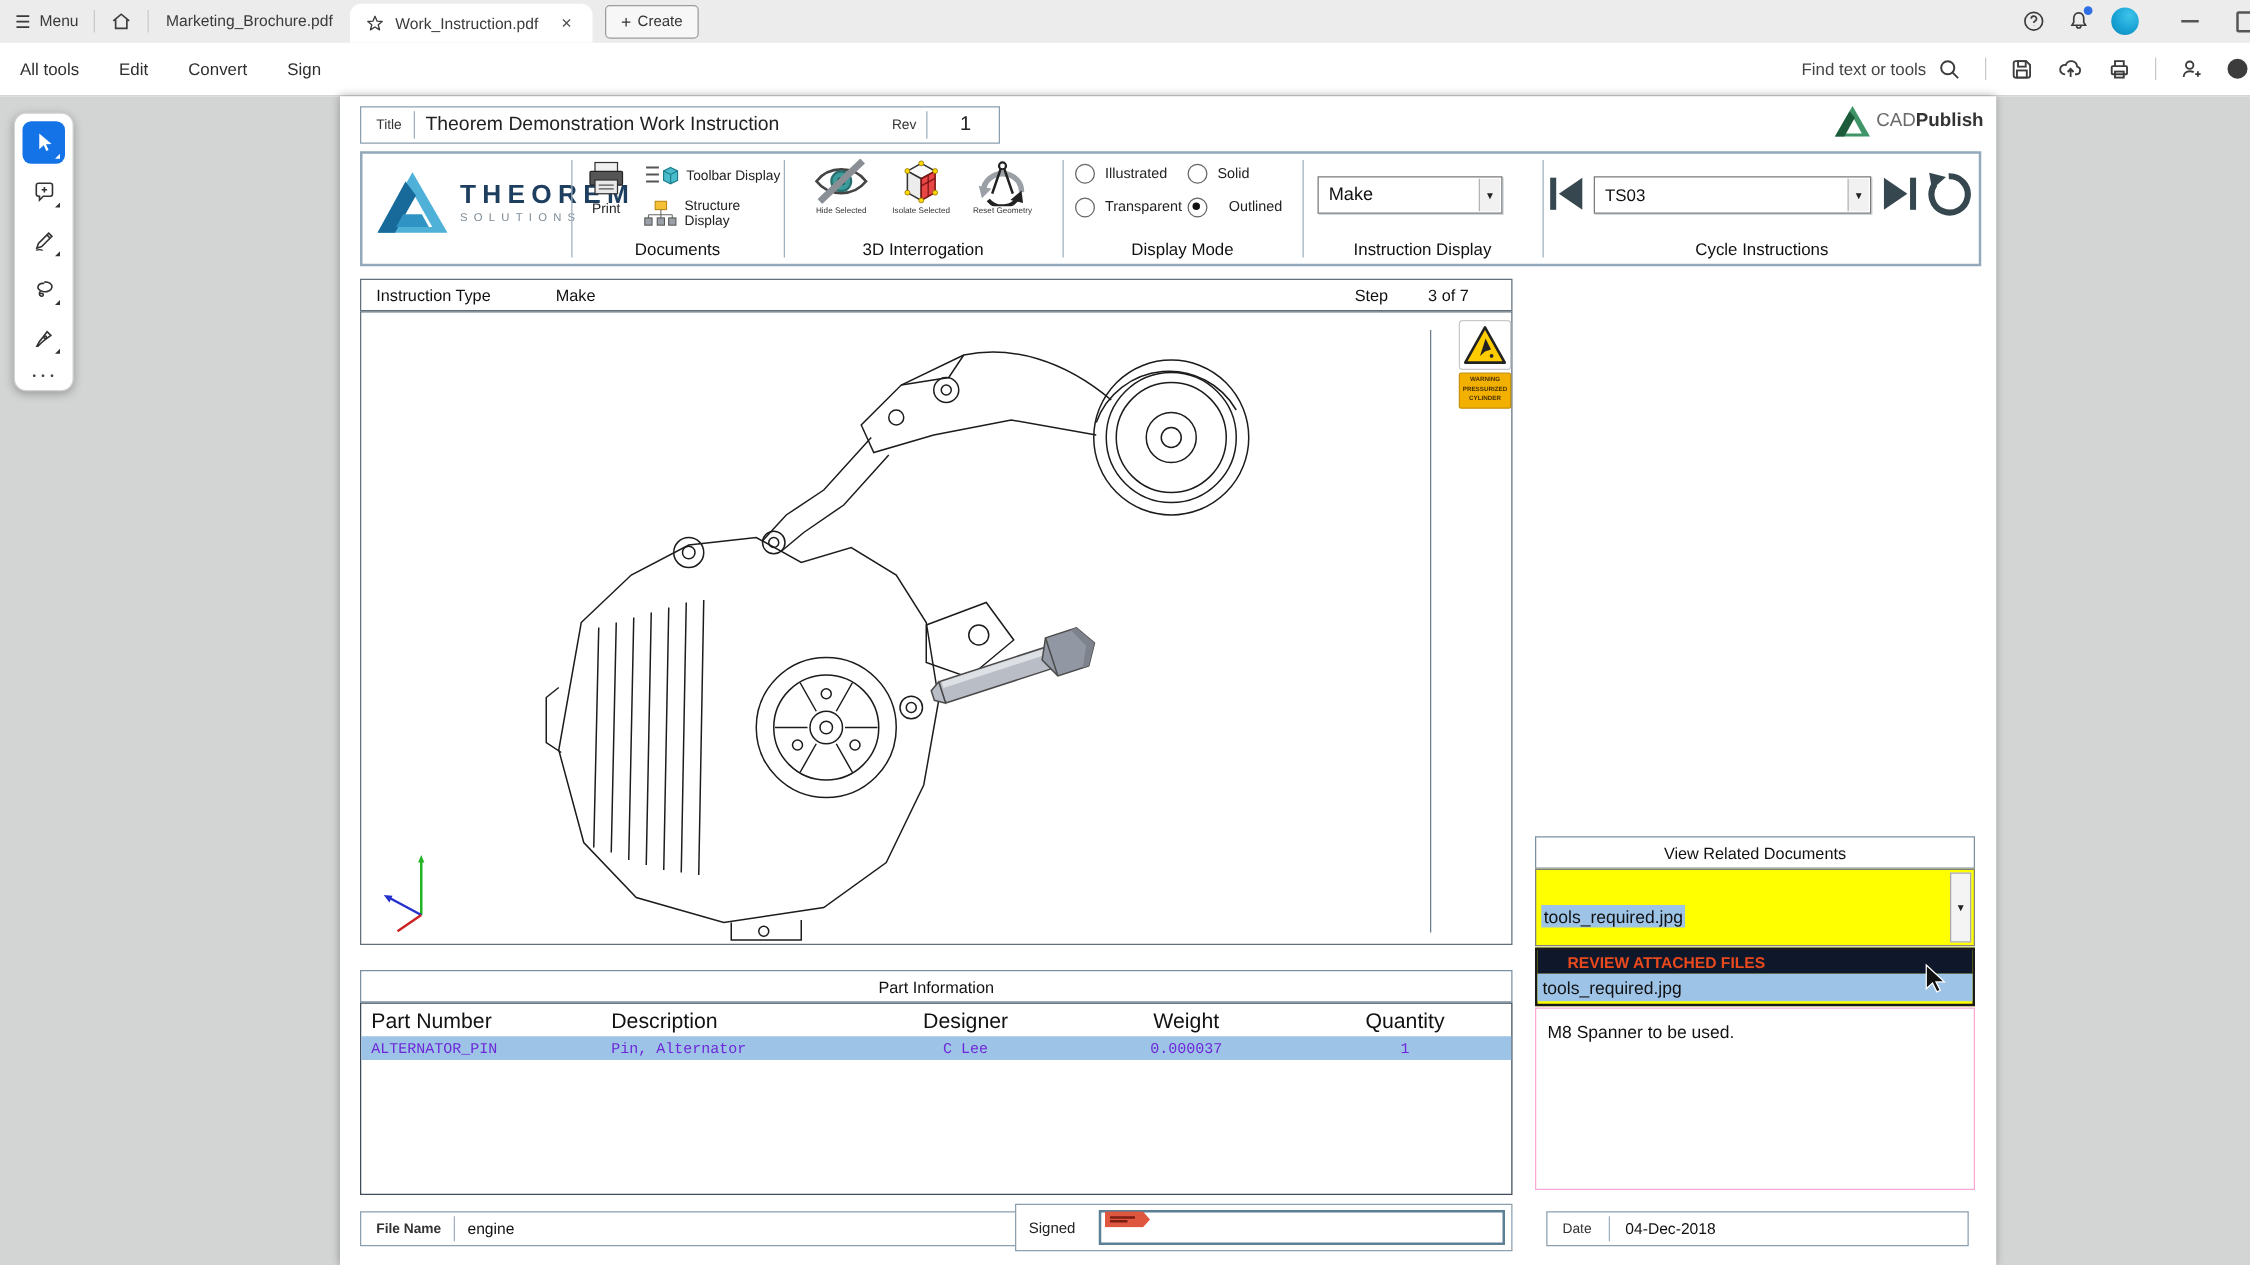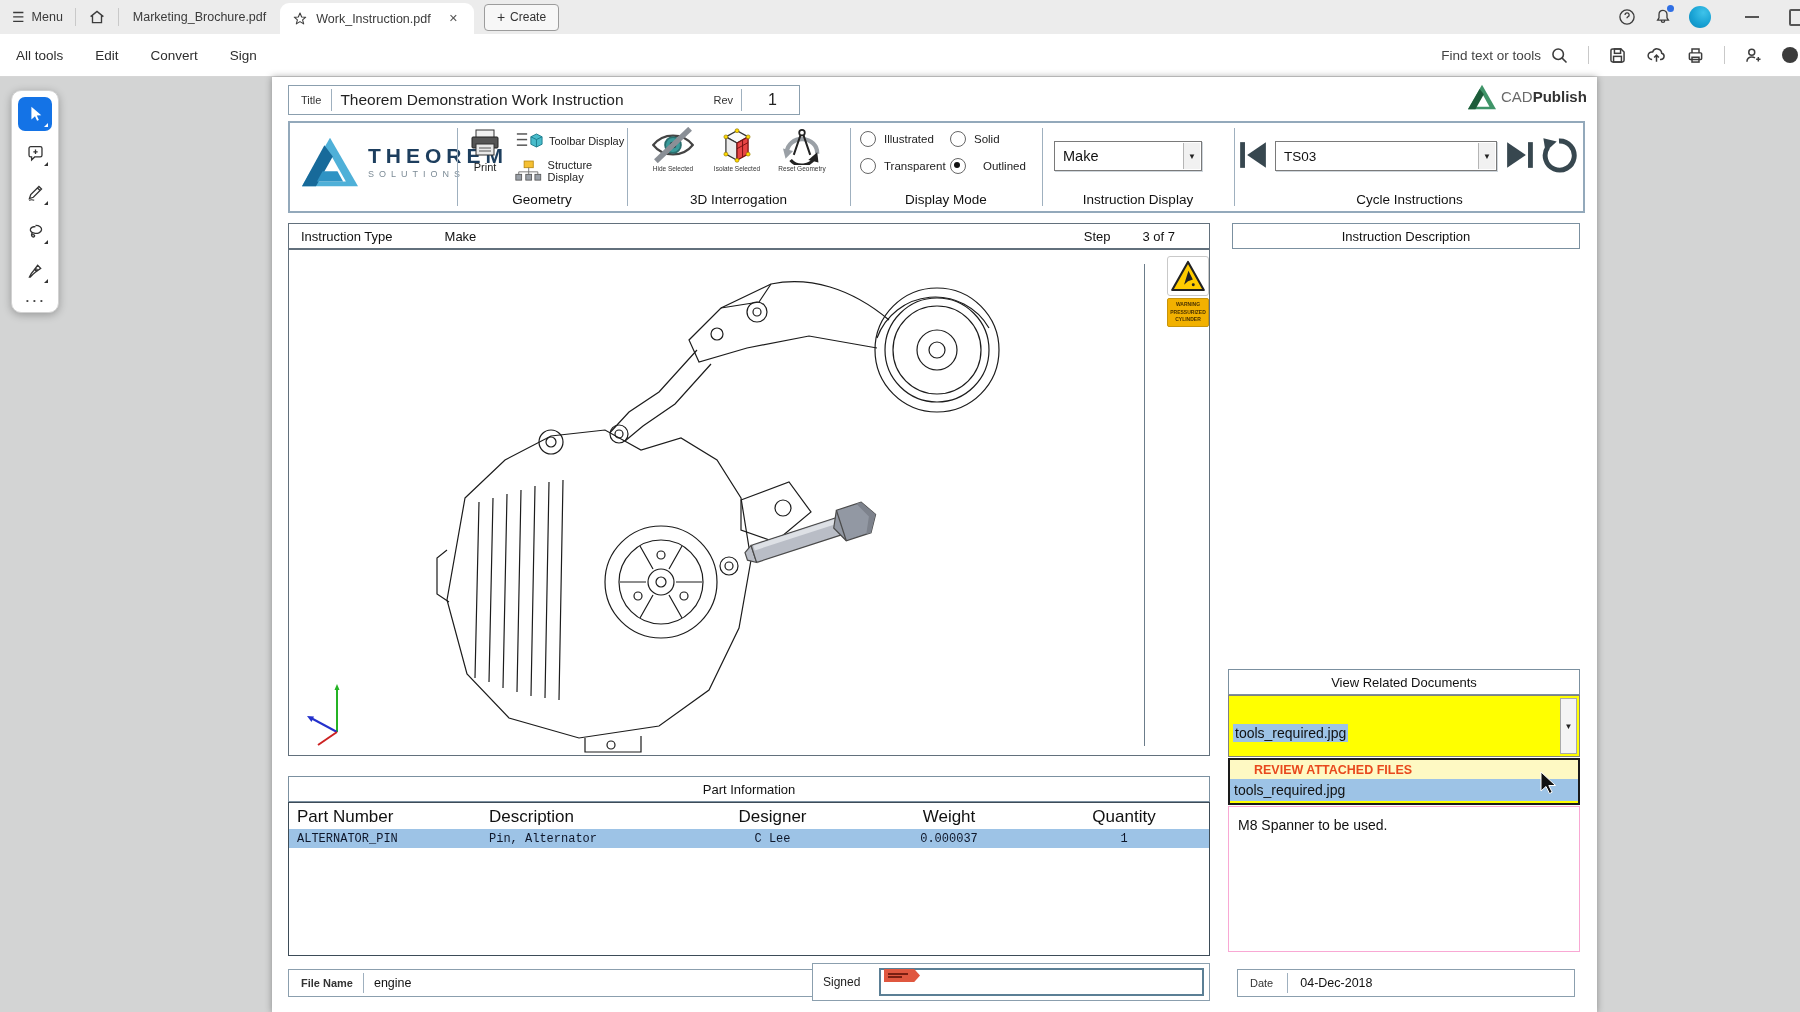--- a/index.html
+++ b/index.html
@@ -77,29 +77,29 @@
   
   .desc-inner{border:1px solid #777;position:absolute;left:9px;top:9px;right:9px;bottom:9px;padding:6px 10px;
               font-size:19px;line-height:1.38;color:#111;}
 
   
   .combo{background:#ffff00;border:1px solid #808080;box-sizing:border-box;position:relative;}
   .combo .sel{position:absolute;left:4px;bottom:14px;background:#9dc3e6;font-size:14px;color:#111;padding:1px 2px;}
   .combo .arrow{position:absolute;right:2px;top:2px;bottom:2px;width:15px;background:#f4f4f4;border:1px solid #a9a9a9;
                 display:flex;align-items:center;justify-content:center;font-size:8px;color:#222;}
   .ddlist{border:2px solid #1a1a1a;box-sizing:border-box;background:#ffff00;}
-  .dd-row1{height:19px;display:flex;align-items:center;padding-left:24px;font-size:12.5px;font-weight:bold;color:#e8491d;background:#fef9c3;}
+  .dd-row1{height:19px;display:flex;align-items:center;padding-left:24px;font-size:12.5px;font-weight:bold;color:#e8491d;background:#0f172a;}
   .dd-row2{height:22px;display:flex;align-items:center;padding-left:4px;font-size:14px;color:#111;background:#9dc3e6;}
   .note{border:1px solid #f9a8d4;box-sizing:border-box;font-size:14px;color:#111;padding:10px 9px;}
 
   
   .ptable{border:1.5px solid #3d4c58;box-sizing:border-box;background:#fff;}
   .prow{display:grid;grid-template-columns:192px 210px 163px 190px 160px;}
   .pth{font-size:17px;color:#111;padding:4px 8px;}
-  .ptd{font-family:"Liberation Mono","DejaVu Sans Mono",monospace;font-size:12px;color:#0f172a;padding:3px 8px;}
+  .ptd{font-family:"Liberation Mono","DejaVu Sans Mono",monospace;font-size:12px;color:#6d28d9;padding:3px 8px;}
   .c{text-align:center;}
   .sel-row{background:#9dc3e6;}
 
   
   .ffield{border:1.5px solid #8b9fae;box-sizing:border-box;background:#fff;display:flex;align-items:center;}
   .fval{font-size:12.5px;color:#111;}
 
   .signed-outer{border:1.5px solid #8b9fae;box-sizing:border-box;background:#fff;}
   .signed-input{position:absolute;left:66px;top:4px;right:5px;bottom:4px;border:2px solid #5b7f95;background:#fff;}
   .sign-tag{position:absolute;left:3px;top:-1px;width:36px;height:13px;background:#e0573f;
@@ -313,21 +313,21 @@
           <div class="abs flex" style="left:58px;top:36px;gap:6px;">
             <svg width="28" height="24" viewBox="0 0 32 26">
               <rect x="11" y="1" width="11" height="8" fill="#f5c033" stroke="#b8860b"></rect>
               <path d="M16.5 9 V14 M4.5 14 H27.5 M4.5 14 V17 M16.5 14 V17 M27.5 14 V17" stroke="#666" fill="none"></path>
               <rect x="1" y="17" width="7" height="7" fill="#9aa0a8" stroke="#555"></rect>
               <rect x="13" y="17" width="7" height="7" fill="#9aa0a8" stroke="#555"></rect>
               <rect x="24" y="17" width="7" height="7" fill="#9aa0a8" stroke="#555"></rect>
             </svg>
             <span class="minilab">Structure Display</span>
           </div>
-          <div class="cap">Geometry</div>
+          <div class="cap">Documents</div>
         </div>
 
         <div class="psep" style="left:337px;"></div>
 
         <div class="abs" style="left:337px;top:0;width:223px;height:100%;">
           <div class="abs" style="left:18px;top:4px;width:56px;">
             <svg width="50" height="36" viewBox="0 0 26 20" style="margin:0 auto;">
               <path d="M2 10 C7.5 3 18.5 3 24 10 C18.5 17 7.5 17 2 10 Z" fill="#fff" stroke="#444" stroke-width="1.2"></path>
               <circle cx="13" cy="10" r="4.4" fill="#3a9b9b" stroke="#2a6e6e"></circle>
               <circle cx="13" cy="10" r="1.8" fill="#16343c"></circle>
@@ -499,23 +499,20 @@
 
         <svg class="abs" style="left:14px;top:432px;" width="50" height="66" viewBox="0 0 50 66">
           <line x1="34" y1="50" x2="34" y2="6" stroke="#24b324" stroke-width="2"></line>
           <polygon points="34,2 31.5,8 36.5,8" fill="#24b324"></polygon>
           <line x1="34" y1="50" x2="8" y2="36" stroke="#2431cc" stroke-width="2"></line>
           <polygon points="4,34 11,34.5 8.5,40" fill="#2431cc"></polygon>
           <line x1="34" y1="50" x2="15" y2="63" stroke="#cc2222" stroke-width="2"></line>
         </svg>
       </div>
 
-      <div class="abs hdrbox" style="left:960px;top:146px;width:348px;height:26px;">
-        <span>Instruction Description</span>
-      </div>
 
       <div class="abs hdrbox" style="left:956px;top:592px;width:352px;height:26px;align-items:center;">
         <span>View Related Documents</span>
       </div>
       <div class="abs combo" style="left:956px;top:618px;width:352px;height:62px;">
         <span class="sel">tools_required.jpg</span>
         <span class="arrow">▼</span>
       </div>
       <div class="abs ddlist" style="left:956px;top:681px;width:352px;height:47px;">
         <div class="dd-row1">

